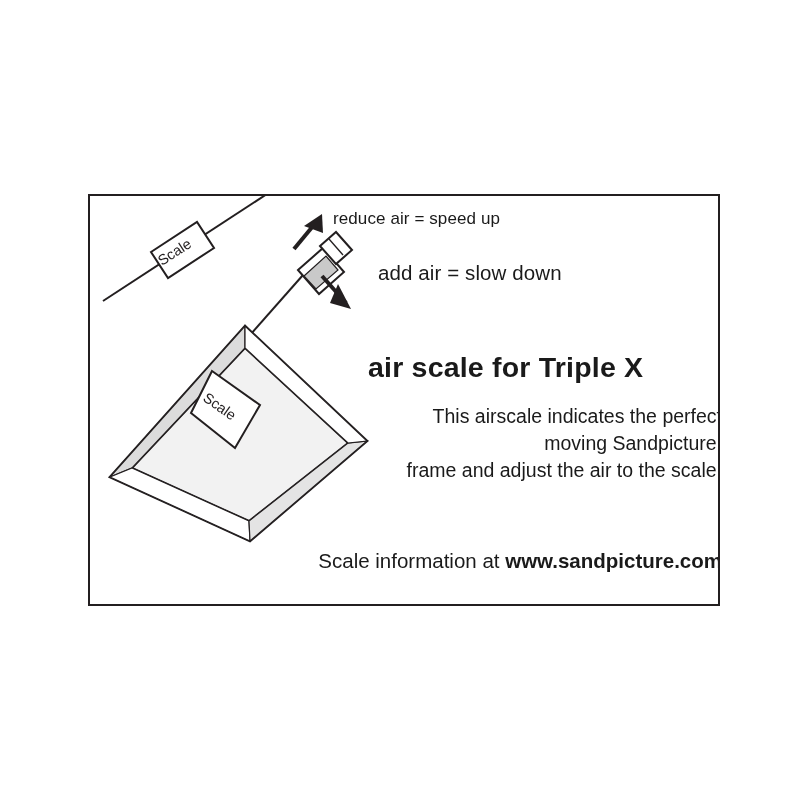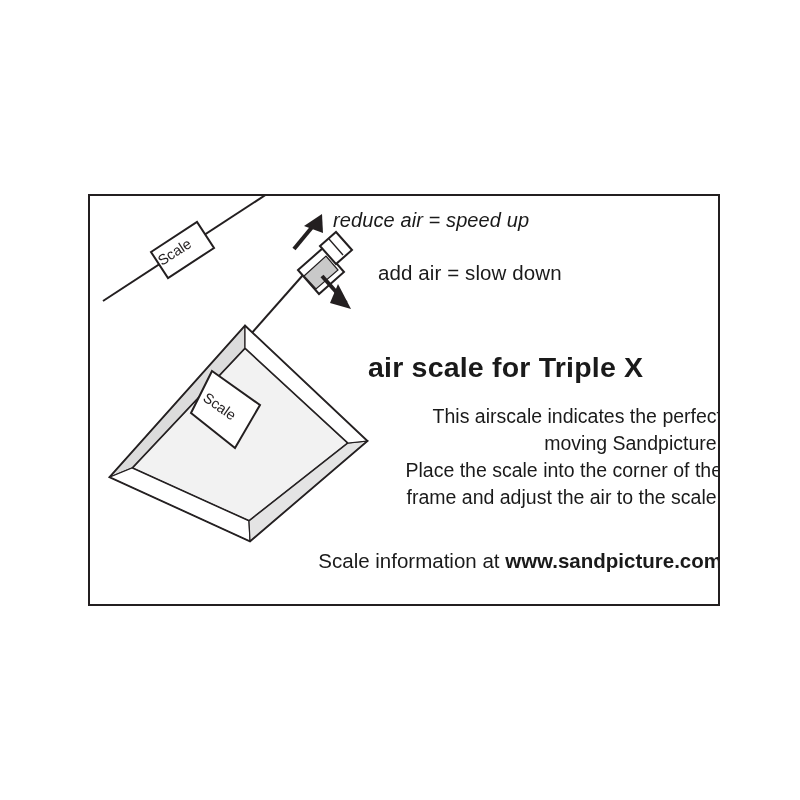--- a/index.html
+++ b/index.html
@@ -34,23 +34,22 @@
     height: 412px;
     overflow: visible;
   }
   .txt {
     position: absolute;
     white-space: nowrap;
   }
   #label-reduce {
     left: 243px;
     top: 13px;
-    font-size: 20px;
+    font-size: 17px;
     letter-spacing: 0.1px;
-    font-style: italic;
   }
   #label-add {
     left: 288px;
     top: 65px;
     font-size: 20.5px;
     letter-spacing: 0.1px;
   }
   #title {
     left: 278px;
     top: 155px;
@@ -139,21 +138,20 @@
   </svg>
 
   <div class="txt" id="label-reduce">reduce air = speed up</div>
   <div class="txt" id="title">air scale for Triple X</div>
 
   <div class="txt" id="label-add">add air = slow down</div>
 
   <div id="body-block">
     <p>This airscale indicates the perfect</p>
     <p>moving Sandpicture.</p>
-    <p>Place the scale into the corner of the</p>
     <p>frame and adjust the air to the scale.</p>
   </div>
 
   <div id="more-line">
     <span>Scale information at </span><b>www.sandpicture.com</b>
   </div>
 
 </div>
 
 </body></html>

